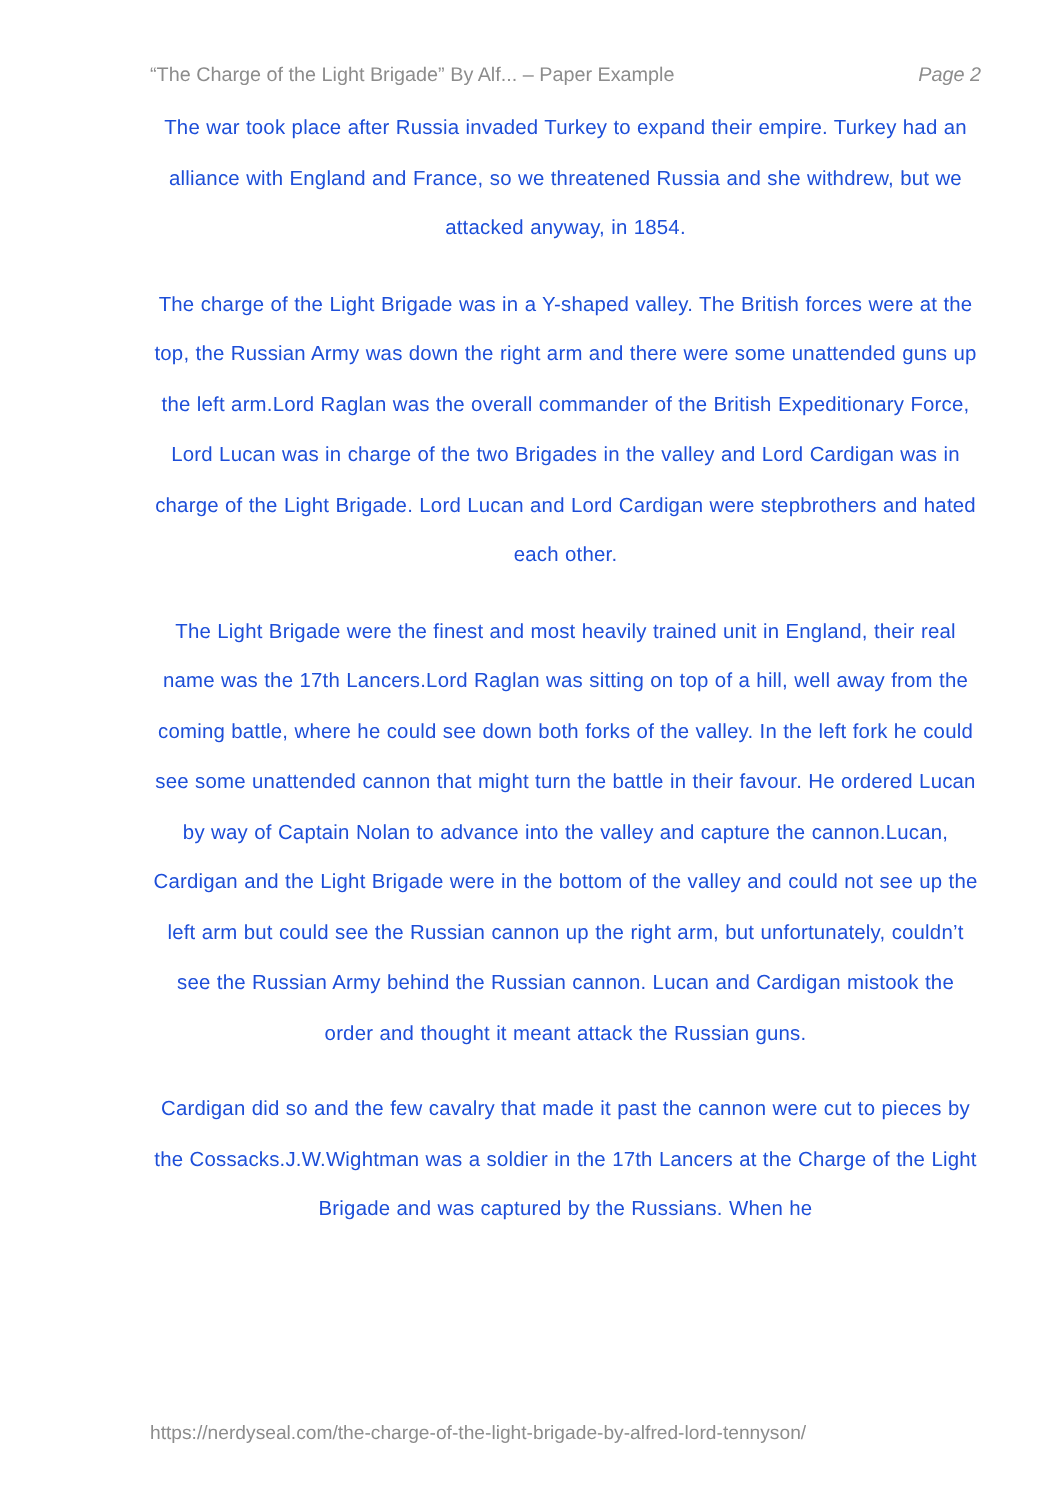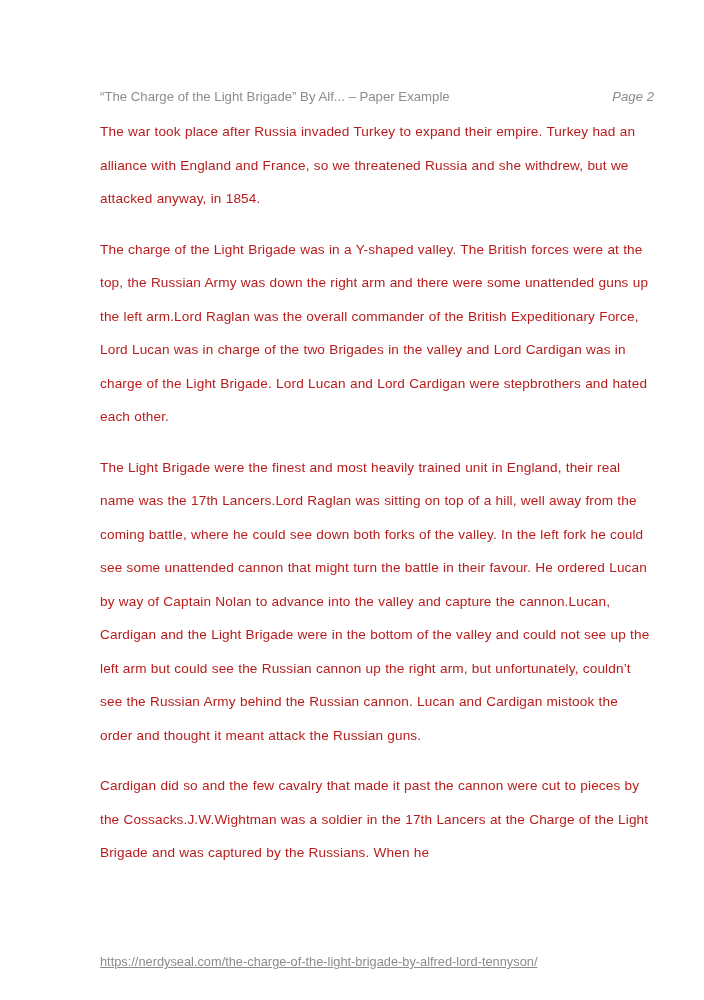--- a/index.html
+++ b/index.html
@@ -15,21 +15,20 @@
     overflow: hidden;
   }
 
   .page {
     position: relative;
     width: 704px;
     height: 772px;
     background: #ffffff;
     box-sizing: border-box;
     padding: 0 50px;
-    margin-top: 47px;
   }
 
   .page-header {
     position: absolute;
     left: 100px;
     right: 50px;
     top: 40px;
     height: 20px;
     display: flex;
     align-items: baseline;
@@ -54,42 +53,41 @@
 
   .doc-body {
     position: absolute;
     left: 100px;
     top: 68px;
     width: 554px;
   }
 
   .doc-body p {
     margin: 0 0 17px 0;
-    color: #b91c1c;
+    color: #1d4ed8;
     font-size: 13.6px;
     line-height: 33.5px;
-    text-align: left;
+    text-align: center;
     letter-spacing: 0.01em;
     word-spacing: 0.02em;
   }
 
   .doc-body p:last-child {
     margin-bottom: 0;
   }
 
   .page-footer {
     position: absolute;
     left: 100px;
-    top: 906px;
+    top: 946px;
     width: 500px;
     color: #8c8c8c;
     font-size: 12.8px;
     line-height: 18px;
     word-break: break-word;
-    text-decoration: underline;
   }
 </style>
 </head>
 <body>
 
 <div class="page">
 
   <div class="page-header">
     <span class="doc-title">“The Charge of the Light Brigade” By Alf... – Paper Example</span>
     <span class="page-number">Page 2</span>

